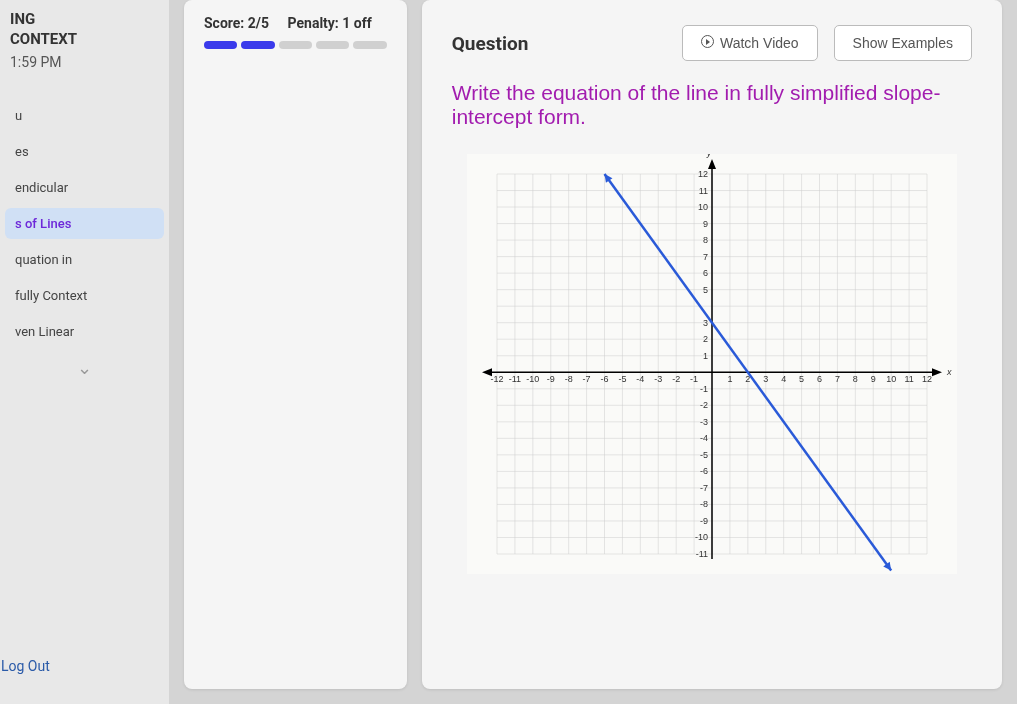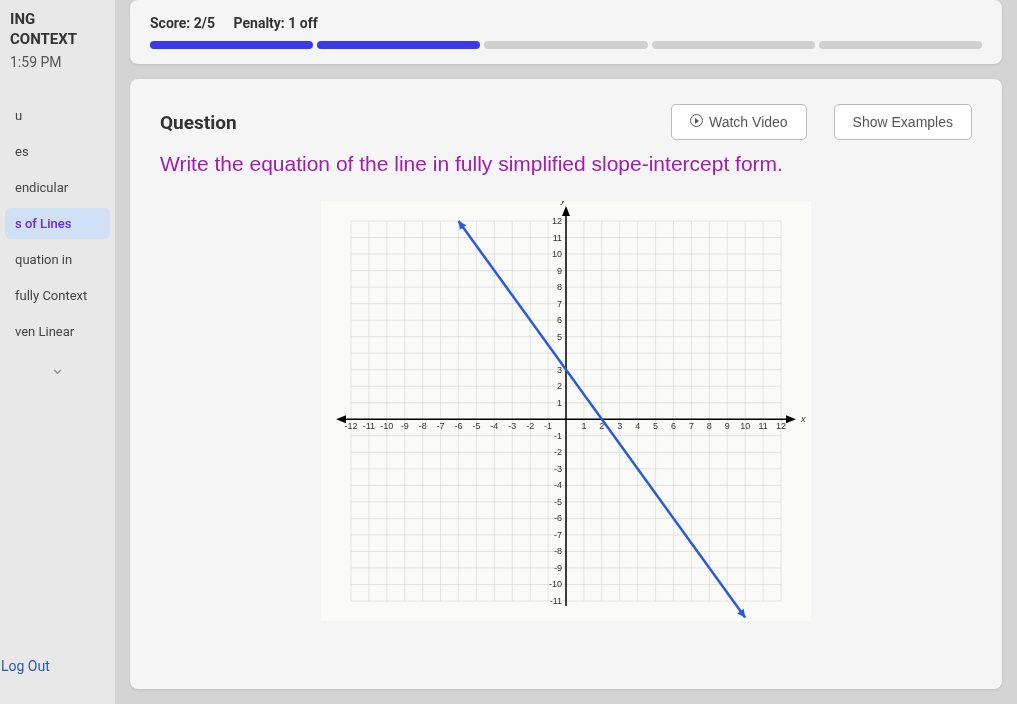--- a/index.html
+++ b/index.html
@@ -1,33 +1,33 @@
 <!DOCTYPE html>
 <html><head>
 <meta charset="utf-8">
 <style>
 *{box-sizing:border-box;margin:0;padding:0}
 body{font-family:-apple-system,BlinkMacSystemFont,"Segoe UI",Roboto,sans-serif;background:#d4d4d4;width:1017px;height:704px;overflow:hidden;display:flex}
-.sidebar{width:115px;background:#e8e8e8;padding:10px 0;display:flex;flex-direction:column}
+.sidebar{width:169px;background:#e8e8e8;padding:10px 0;display:flex;flex-direction:column}
 .sidebar-header{padding:0 10px 5px;font-weight:700;font-size:15px;color:#333;line-height:1.3}
 .sidebar-time{padding:0 10px 30px;font-size:14px;color:#555}
 .nav-list{display:flex;flex-direction:column;gap:5px;padding:0 5px}
 .nav-item{padding:8px 10px;font-size:13px;color:#444;border-radius:6px;cursor:pointer}
 .nav-item.active{background:#d0e0f5;color:#6d28d9;font-weight:500}
 .logout{margin-top:auto;padding:15px 1px 20px;color:#2a5aa8;font-size:14px;cursor:pointer}
 .chevron{text-align:center;color:#999;font-size:18px;padding:10px 0;cursor:pointer}
-.main{flex:1;padding:0 15px 15px;display:flex;flex-direction:column;gap:15px}
+.main{flex:1;padding:0 15px 15px;display:flex;flex-direction:row;gap:15px}
 .score-card{background:#f5f5f5;border-radius:8px;padding:15px 20px;box-shadow:0 1px 3px rgba(0,0,0,.1)}
 .score-text{font-size:14px;font-weight:700;color:#333;margin-bottom:10px}
 .score-text span{margin-right:15px}
 .progress-bar{display:flex;gap:4px;height:8px}
 .progress-seg{flex:1;border-radius:4px;background:#d0d0d0}
 .progress-seg.filled{background:#3a3aeb}
 .question-card{background:#f5f5f5;border-radius:8px;padding:25px 30px;box-shadow:0 1px 3px rgba(0,0,0,.1);flex:1}
-.q-header{display:flex;align-items:center;gap:27px;margin-bottom:12px}
+.q-header{display:flex;align-items:center;gap:16px;margin-bottom:20px}
 .q-title{font-size:19px;font-weight:700;color:#333;flex:1}
 .btn{border:1px solid #bbb;background:#fff;padding:9px 18px;border-radius:5px;font-size:14px;color:#555;cursor:pointer;display:inline-flex;gap:6px}
 .btn .play{width:13px;height:13px;border:1.5px solid #555;border-radius:50%;display:inline-flex;align-items:center;justify-content:center}
 .btn .play::after{content:"";border-left:4px solid #555;border-top:3px solid transparent;border-bottom:3px solid transparent;margin-left:1px}
 .prompt{font-family:Liberation Sans, sans-serif;font-size:21px;color:#a21caf;margin-bottom:25px}
 .graph-wrap{display:flex;justify-content:center}
 svg.graph{background:#fafaf8}
 svg .grid line{stroke:#ccc;stroke-width:.5}
 svg .dataline{stroke:#2a5ad8;stroke-width:2.5}
 svg text{font-size:9px;fill:#333;font-family:Arial}

